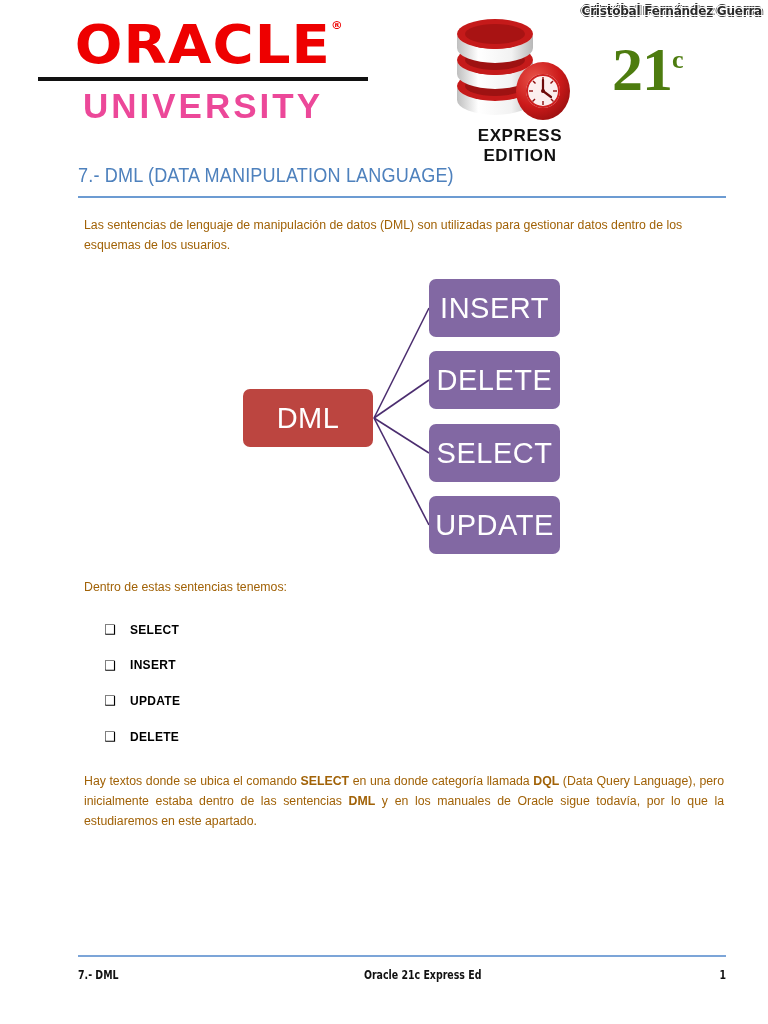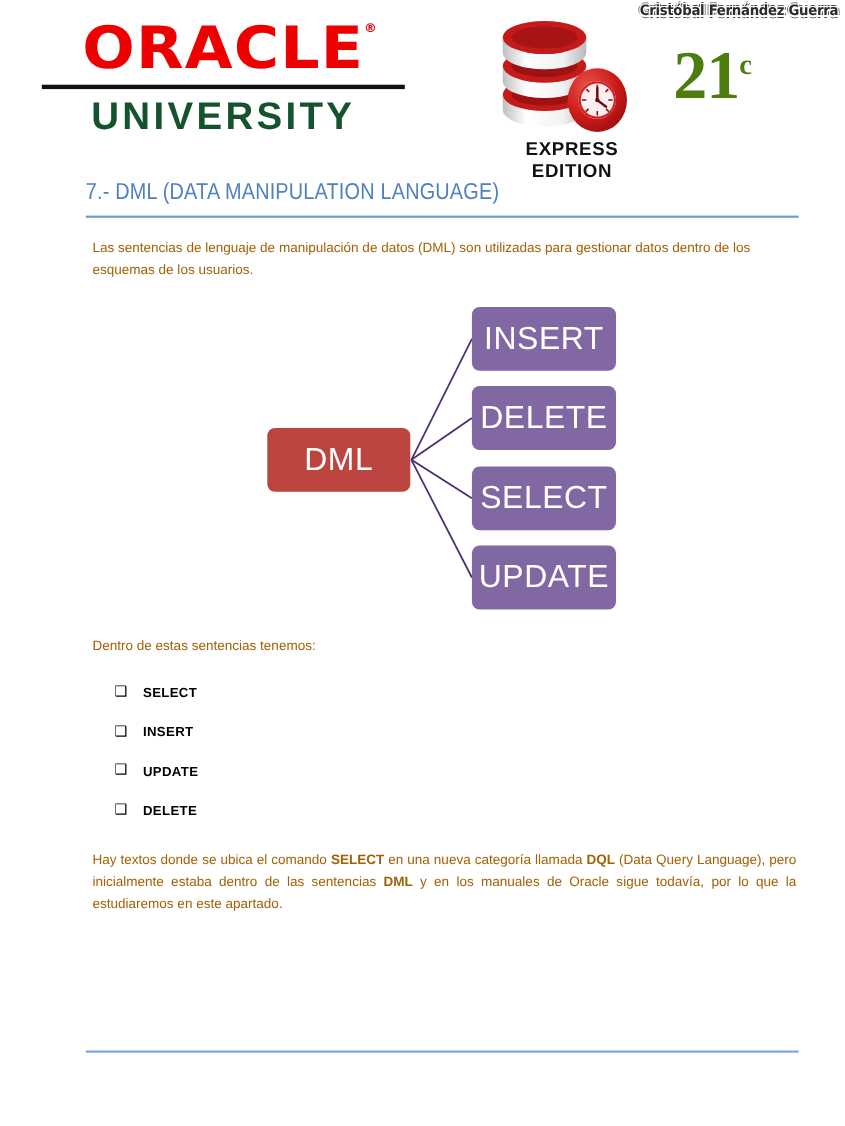--- a/index.html
+++ b/index.html
@@ -57,21 +57,21 @@
     width: 330px;
     height: 4px;
     background: #111111;
   }
   .oracle-university {
     margin-top: 7px;
     font-family: "Liberation Sans", sans-serif;
     font-size: 35px;
     font-weight: bold;
     letter-spacing: 3px;
-    color: #14532d;
+    color: #ec4899;
     line-height: 1.05;
   }
 
   
   .db-logo {
     position: absolute;
     left: 445px; top: 8px;
     width: 160px; height: 140px;
   }
   .db-svg { position: absolute; left: 0; top: 0; }
@@ -359,17 +359,22 @@
     <div class="bullet-row">
       <span class="bullet-marker">❑</span>
       <span class="bullet-label">UPDATE</span>
     </div>
     <div class="bullet-row">
       <span class="bullet-marker">❑</span>
       <span class="bullet-label">DELETE</span>
     </div>
   </div>
 
-  <div class="body-text para-closing"><span>Hay textos donde se ubica el comando </span><b>SELECT</b><span> en una nueva categoría llamada </span><b>DQL</b><span> (Data Query Language), pero inicialmente estaba dentro de las sentencias </span><b>DML</b><span> y en los manuales de Oracle sigue todavía, por lo que la estudiaremos en este apartado.</span></div>
+  <div class="body-text para-closing"><span>Hay textos donde se ubica el comando </span><b>SELECT</b><span> en una donde categoría llamada </span><b>DQL</b><span> (Data Query Language), pero inicialmente estaba dentro de las sentencias </span><b>DML</b><span> y en los manuales de Oracle sigue todavía, por lo que la estudiaremos en este apartado.</span></div>
 
   <div class="footer-rule"></div>
+  <div class="footer">
+    <span class="footer-left">7.- DML</span>
+    <span class="footer-center">Oracle 21c Express Ed</span>
+    <span class="footer-right">1</span>
+  </div>
 
 </div>
 
 </body></html>

